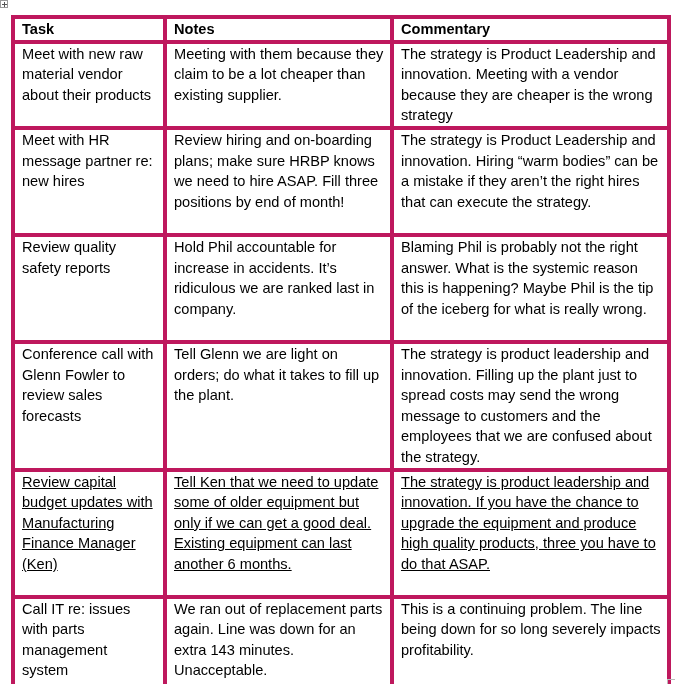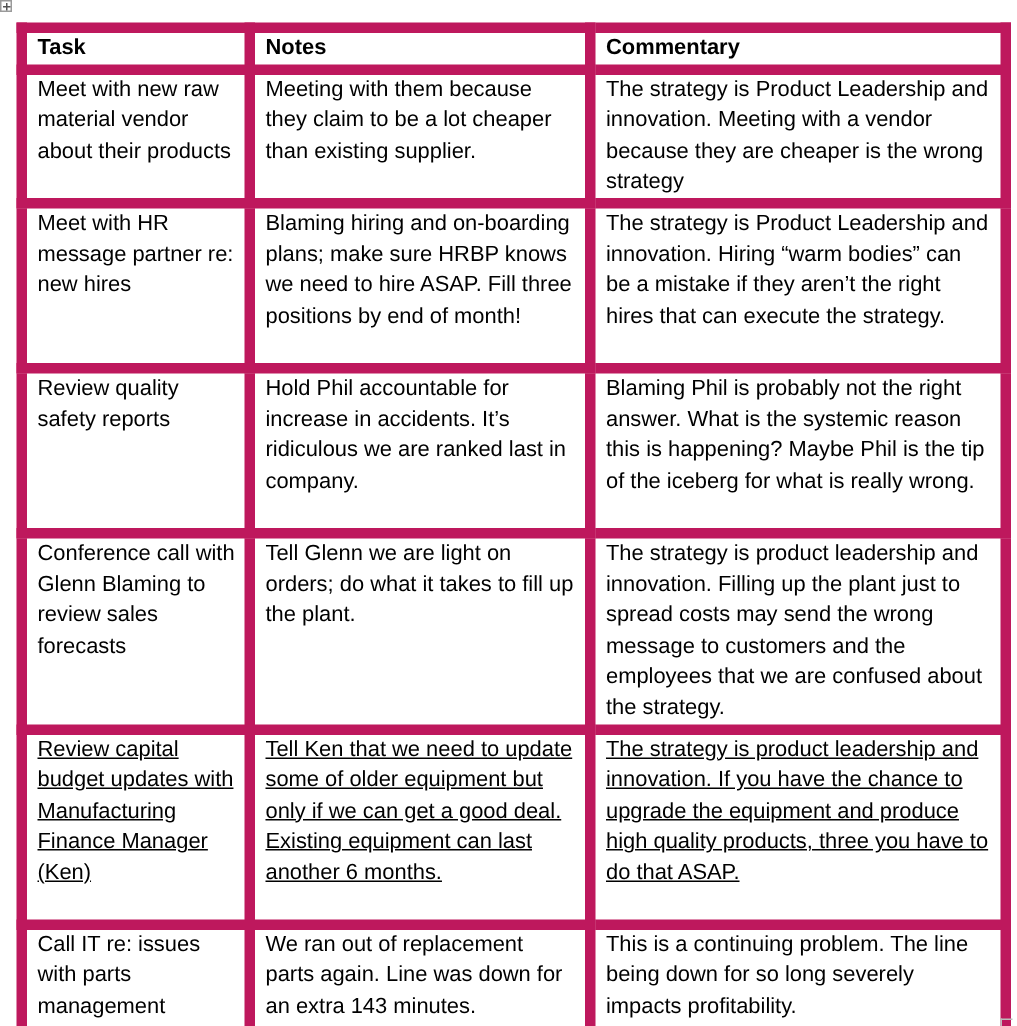--- a/index.html
+++ b/index.html
@@ -53,21 +53,21 @@
       position: absolute;
       left: 11px;
       top: 15px;
       border-collapse: collapse;
       table-layout: fixed;
       width: 656px;
       font-size: 14.6px;
       line-height: 20.6px;
     }
     table.doc-table td, table.doc-table th {
-      border: 7px solid #be185d;
+      border: 4px solid #be185d;
       padding: 0 6px 0 7px;
       vertical-align: top;
       text-align: left;
       word-wrap: break-word;
     }
     table.doc-table th {
       font-weight: bold;
       height: 20px;
     }
     col.c1 { width: 152px; }
@@ -99,30 +99,30 @@
     </tr>
   </thead>
   <tbody>
     <tr class="r1">
       <td>Meet with new raw material vendor about their products</td>
       <td>Meeting with them because they claim to be a lot cheaper than existing supplier.</td>
       <td>The strategy is Product Leadership and innovation.  Meeting with a vendor because they are cheaper is the wrong strategy</td>
     </tr>
     <tr class="r2">
       <td>Meet with HR message partner re: new hires</td>
-      <td>Blaming hiring and on-boarding plans; make sure HRBP knows we need to hire ASAP.  Fill three positions by end of month!</td>
+      <td>Review hiring and on-boarding plans; make sure HRBP knows we need to hire ASAP.  Fill three positions by end of month!</td>
       <td>The strategy is Product Leadership and innovation.  Hiring “warm bodies” can be a mistake if they aren’t the right hires that can execute the strategy.</td>
     </tr>
     <tr class="r3">
       <td>Review quality safety reports</td>
       <td>Hold Phil accountable for increase in accidents.  It’s ridiculous we are ranked last in company.</td>
       <td>Blaming Phil is probably not the right answer.  What is the systemic reason this is happening?  Maybe Phil is the tip of the iceberg for what is really wrong.</td>
     </tr>
     <tr class="r4">
-      <td>Conference call with Glenn Blaming to review sales forecasts</td>
+      <td>Conference call with Glenn Fowler to review sales forecasts</td>
       <td>Tell Glenn we are light on orders; do what it takes to fill up the plant.</td>
       <td>The strategy is product leadership and innovation.  Filling up the plant just to spread costs may send the wrong message to customers and the employees that we are confused about the strategy.</td>
     </tr>
     <tr class="r5">
       <td>Review capital budget updates with Manufacturing Finance Manager (Ken)</td>
       <td>Tell Ken that we need to update some of older equipment but only if we can get a good deal.  Existing equipment can last another 6 months.</td>
       <td>The strategy is product leadership and innovation.  If you have the chance to upgrade the equipment and produce high quality products, three you have to do that ASAP.</td>
     </tr>
     <tr class="r6">
       <td>Call IT re: issues with parts management system</td>

